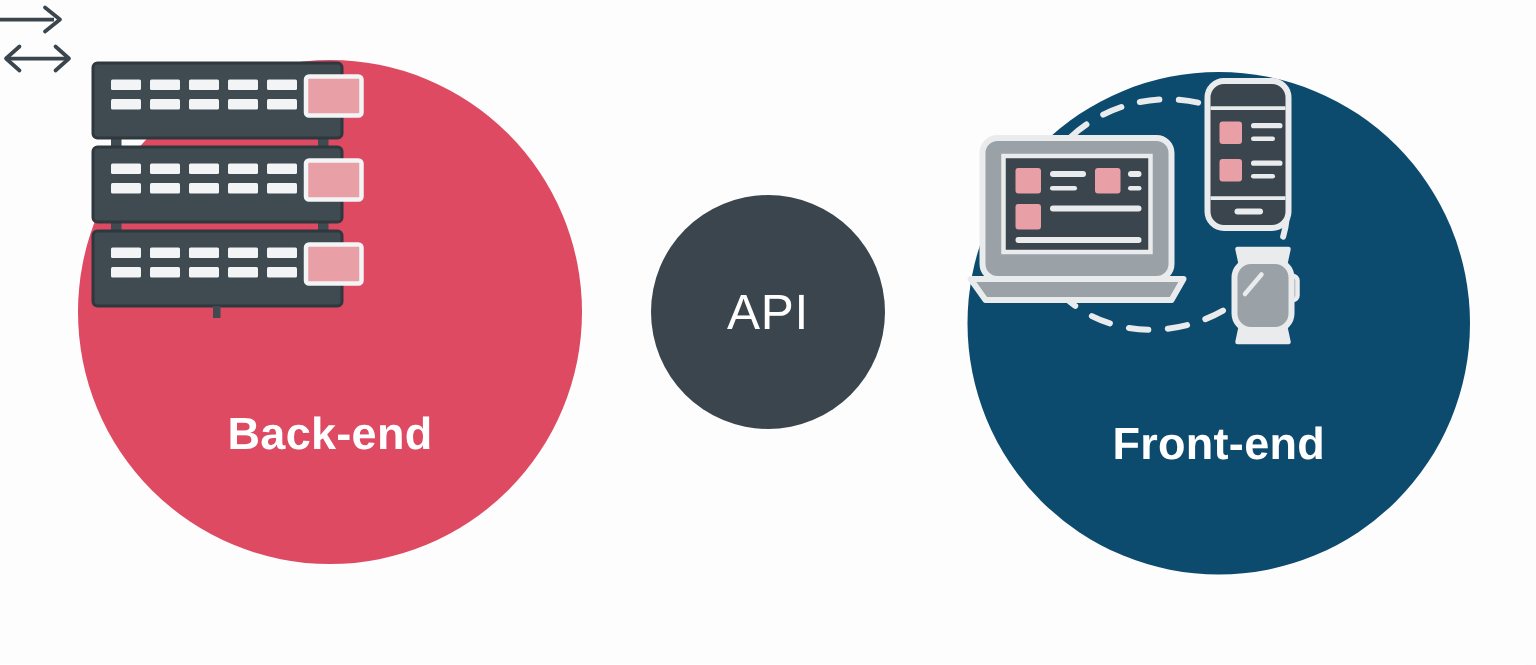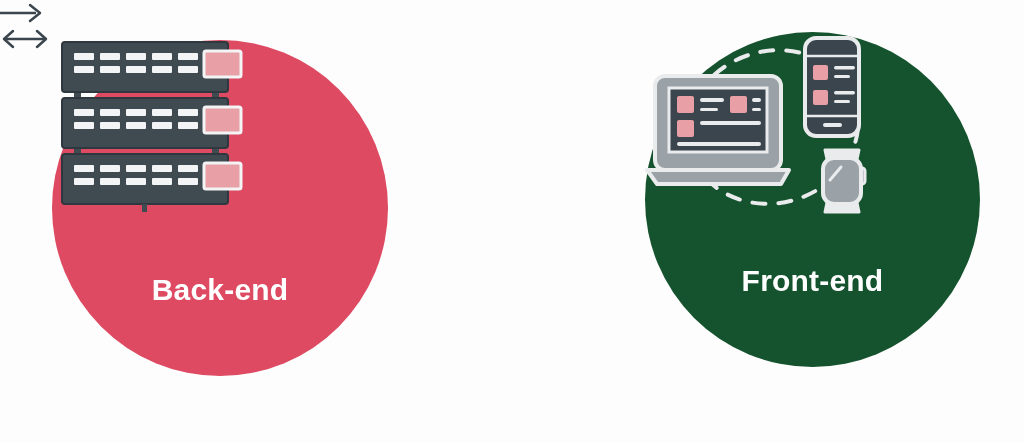--- a/index.html
+++ b/index.html
@@ -53,24 +53,24 @@
     color: #ffffff;
     font-size: 33px;
     font-weight: 400;
     letter-spacing: 0.5px;
     font-family: "Liberation Sans", sans-serif;
   }
 
   
   #frontend-node {
     left: 645px;
-    top: 32px;
+    top: 48px;
     width: 335px;
     height: 335px;
-    background: #14532d;
+    background: #0c4a6e;
   }
 
   
   .node-label {
     position: absolute;
     left: 0;
     width: 100%;
     text-align: center;
     color: #ffffff;
     font-size: 30px;
@@ -183,20 +183,23 @@
     <div class="node-label" id="backend-label">Back-end</div>
   </div>
 
   <div id="arrow-left-wrap">
     <svg class="arrow-svg" viewBox="0 0 44 26" width="44" height="26" aria-hidden="true">
       <line x1="0" y1="13" x2="36" y2="13" stroke="#3a454d" stroke-width="2.5"></line>
       <polyline points="30,5 40,13 30,21" fill="none" stroke="#3a454d" stroke-width="2.5" stroke-linecap="round" stroke-linejoin="round"></polyline>
     </svg>
   </div>
 
+  <div class="node" id="api-node">
+    <div id="api-label">API</div>
+  </div>
 
   <div id="arrow-right-wrap">
     <svg class="arrow-svg" viewBox="0 0 50 26" width="50" height="26" aria-hidden="true">
       <line x1="5" y1="13" x2="45" y2="13" stroke="#3a454d" stroke-width="2.5"></line>
       <polyline points="13,5 4,13 13,21" fill="none" stroke="#3a454d" stroke-width="2.5" stroke-linecap="round" stroke-linejoin="round"></polyline>
       <polyline points="37,5 46,13 37,21" fill="none" stroke="#3a454d" stroke-width="2.5" stroke-linecap="round" stroke-linejoin="round"></polyline>
     </svg>
   </div>
 
   <div class="node" id="frontend-node">

